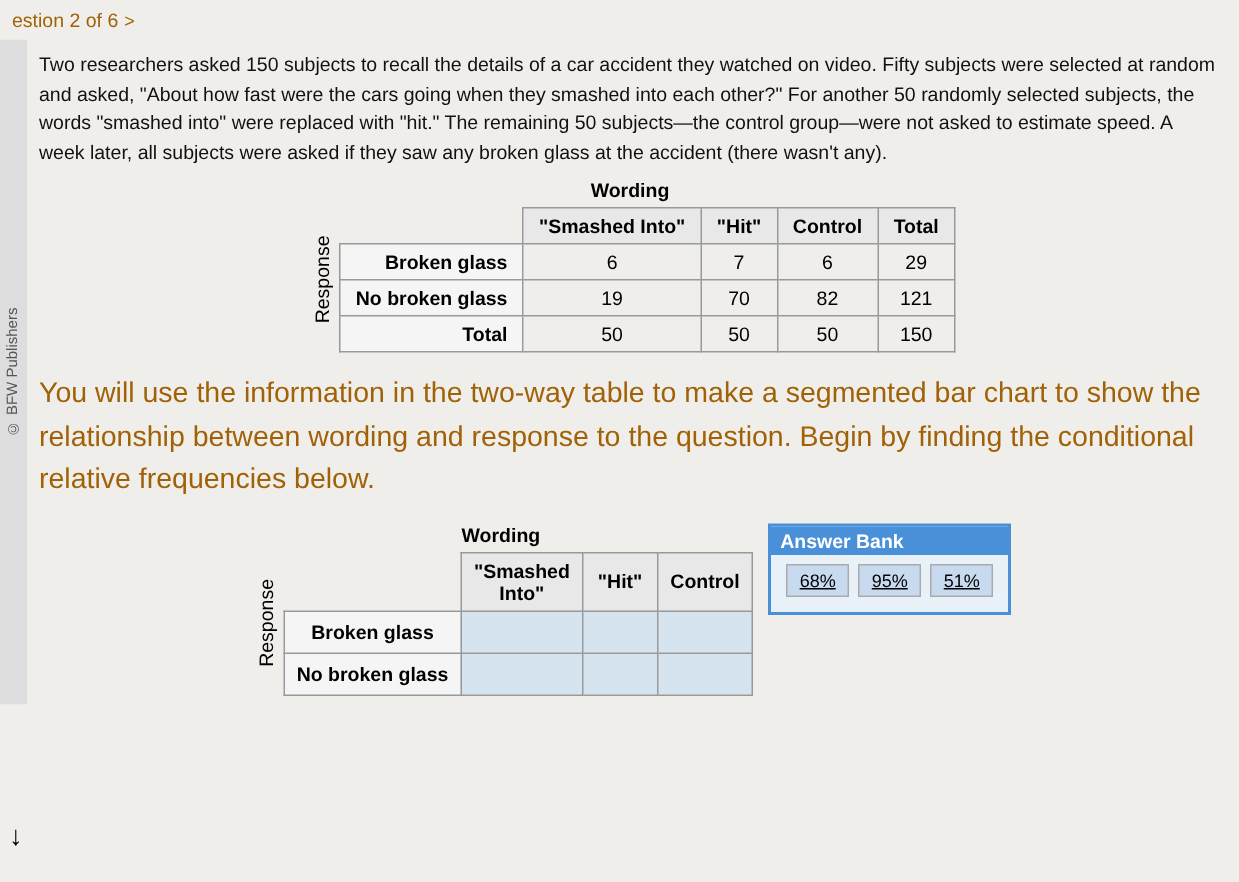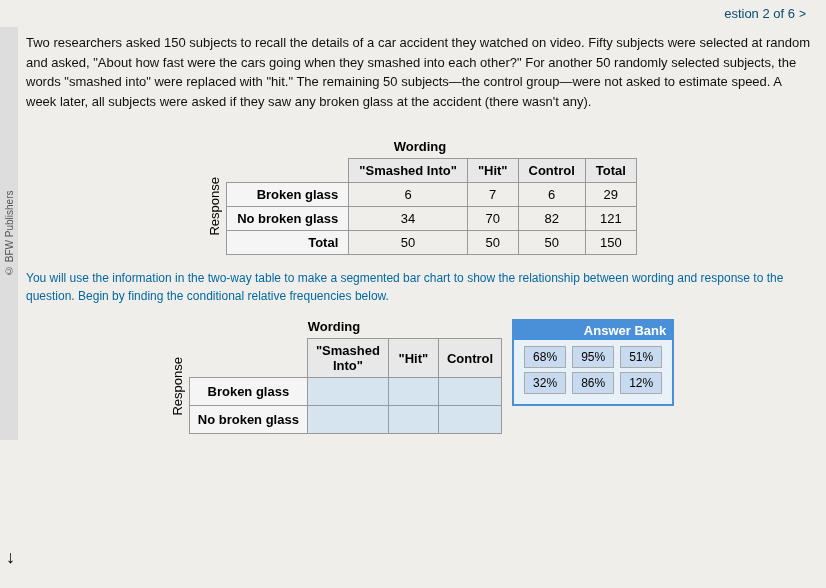--- a/index.html
+++ b/index.html
@@ -9,24 +9,23 @@
       background: #f0eeea;
       width: 826px;
       min-height: 588px;
       position: relative;
       overflow: hidden;
     }
 
     .top-nav {
       display: flex;
       align-items: center;
-      padding: 6px 20px;
-      font-size: 13px;
-      color: #0c4a6e;
-      justify-content: flex-end;
+      padding: 6px 8px;
+      font-size: 13px;
+      color: #a16207;
     }
 
     .top-nav .chevron {
       margin-left: 4px;
       font-size: 12px;
     }
 
     .page-container {
       display: flex;
       flex-direction: row;
@@ -54,21 +53,21 @@
     .content {
       margin-left: 20px;
       padding: 6px 12px 6px 6px;
       flex: 1;
     }
 
     .intro-text {
       font-size: 13px;
       line-height: 1.5;
       color: #111;
-      margin-bottom: 28px;
+      margin-bottom: 8px;
     }
 
     .section-title {
       text-align: center;
       font-size: 13px;
       font-weight: bold;
       margin-bottom: 4px;
     }
 
     .data-table-wrapper {
@@ -95,23 +94,23 @@
 
     .data-table .row-label {
       text-align: right;
       font-weight: bold;
       border: 1px solid #999;
       padding: 4px 10px;
       background: #f5f5f5;
     }
 
     .bottom-text {
-      font-size: 12px;
+      font-size: 19px;
       line-height: 1.5;
-      color: #0369a1;
+      color: #a16207;
       margin-bottom: 14px;
     }
 
     .section2-title {
       text-align: center;
       font-size: 13px;
       font-weight: bold;
       margin-bottom: 4px;
     }
 
@@ -152,35 +151,36 @@
     }
 
     .answer-bank {
       border: 2px solid #4a90d9;
       background: #e8f0f8;
       padding: 6px 10px;
       min-width: 160px;
     }
 
     .answer-bank-title {
-      text-align: right;
+      text-align: left;
       font-weight: bold;
       font-size: 13px;
       margin-bottom: 6px;
       background: #4a90d9;
       color: white;
       padding: 2px 6px;
       margin: -6px -10px 6px -10px;
     }
 
     .answer-bank-row {
       display: flex;
       gap: 6px;
       margin-bottom: 4px;
       justify-content: center;
+      text-decoration: underline;
     }
 
     .answer-chip {
       background: #c8daf0;
       border: 1px solid #aaa;
       padding: 3px 8px;
       font-size: 12px;
       cursor: pointer;
       min-width: 42px;
       text-align: center;
@@ -236,21 +236,21 @@
             <tbody>
               <tr>
                 <td class="row-label">Broken glass</td>
                 <td>6</td>
                 <td>7</td>
                 <td>6</td>
                 <td>29</td>
               </tr>
               <tr>
                 <td class="row-label">No broken glass</td>
-                <td>34</td>
+                <td>19</td>
                 <td>70</td>
                 <td>82</td>
                 <td>121</td>
               </tr>
               <tr>
                 <td class="row-label">Total</td>
                 <td>50</td>
                 <td>50</td>
                 <td>50</td>
                 <td>150</td>
@@ -295,23 +295,18 @@
         </div>
       </div>
 
       <div class="answer-bank">
         <div class="answer-bank-title">Answer Bank</div>
         <div class="answer-bank-row">
           <span class="answer-chip">68%</span>
           <span class="answer-chip">95%</span>
           <span class="answer-chip">51%</span>
         </div>
-        <div class="answer-bank-row">
-          <span class="answer-chip">32%</span>
-          <span class="answer-chip">86%</span>
-          <span class="answer-chip">12%</span>
-        </div>
       </div>
     </div>
   </div>
 </div>
 
 <div class="bottom-nav-arrow">↓</div>
 
 </body></html>

